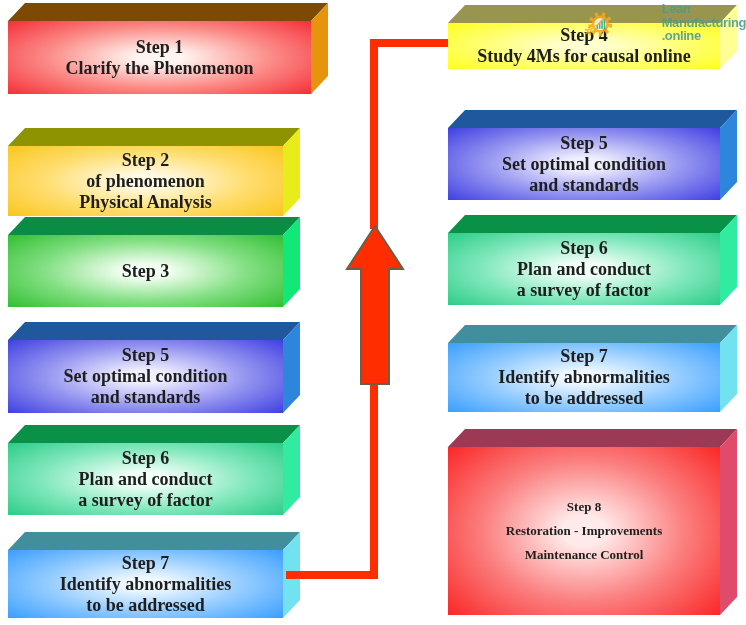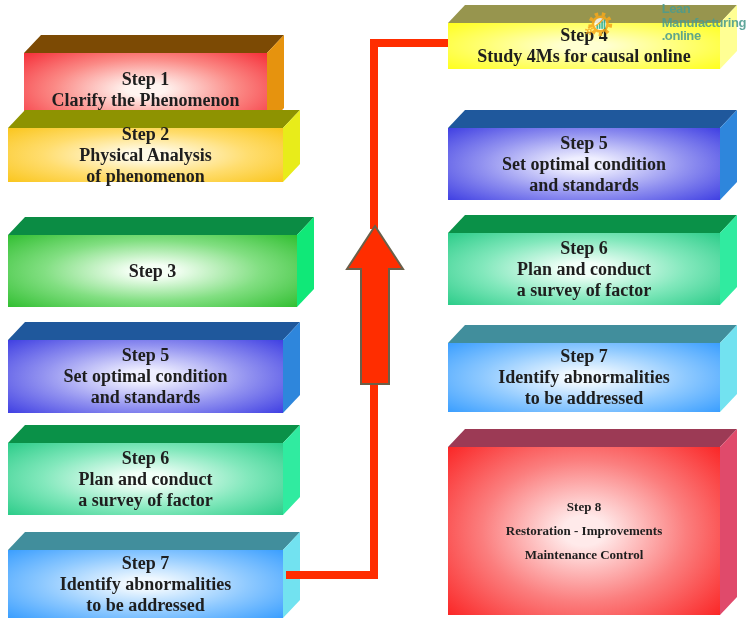--- a/index.html
+++ b/index.html
@@ -43,40 +43,40 @@
     font-weight:bold;font-size:13px;line-height:13.5px;
     letter-spacing:-0.4px;color:var(--text);margin-left:48px;
   }
   .logo-text .l3{text-align:left;}
 </style>
 </head>
 <body>
 
 <div id="canvas">
 
-  <div class="box3d" style="left: 24px; top: 3px; width: 260px; height: 91px; margin-top: 32px; --edge: #F3101F; --mid: #FB8A86; --center: #FFF4F0; --top: #7C4A04; --side: #E6930E;">
+  <div class="box3d" style="left: 8px; top: 3px; width: 320px; height: 91px; --edge: #F3101F; --mid: #FB8A86; --center: #FFF4F0; --top: #7C4A04; --side: #E6930E;">
     <div class="face top"></div>
     <div class="face side"></div>
     <div class="face front">
       <div class="line">Step 1</div>
       <div class="line">Clarify the Phenomenon</div>
     </div>
   </div>
 
-  <div class="box3d" style="left: 8px; top: 110px; width: 292px; height: 72px; --edge: #F8BE02; --mid: #FFDD6E; --center: #FFFAE6; --top: #8E9301; --side: #E8EC1A;">
+  <div class="box3d" style="left: 8px; top: 128px; width: 292px; height: 88px; --edge: #F8BE02; --mid: #FFDD6E; --center: #FFFAE6; --top: #8E9301; --side: #E8EC1A;">
     <div class="face top"></div>
     <div class="face side"></div>
     <div class="face front">
       <div class="line">Step 2</div>
+      <div class="line">of phenomenon</div>
       <div class="line">Physical Analysis</div>
-      <div class="line">of phenomenon</div>
     </div>
   </div>
 
-  <div class="box3d" style="left: 8px; top: 217px; width: 292px; height: 90px; padding-left: 14px; --edge: #17B417; --mid: #82DF82; --center: #F4FFF4; --top: #0B8C44; --side: #10E878;">
+  <div class="box3d" style="left: 8px; top: 217px; width: 292px; height: 90px; --edge: #17B417; --mid: #82DF82; --center: #F4FFF4; --top: #0B8C44; --side: #10E878;">
     <div class="face top"></div>
     <div class="face side"></div>
     <div class="face front">
       <div class="line">Step 3</div>
     </div>
   </div>
 
   <div class="box3d" style="left: 8px; top: 322px; width: 292px; height: 91px; --edge: #2424DE; --mid: #9292F0; --center: #EFEFFF; --top: #1F589C; --side: #2E86DC;">
     <div class="face top"></div>
     <div class="face side"></div>

